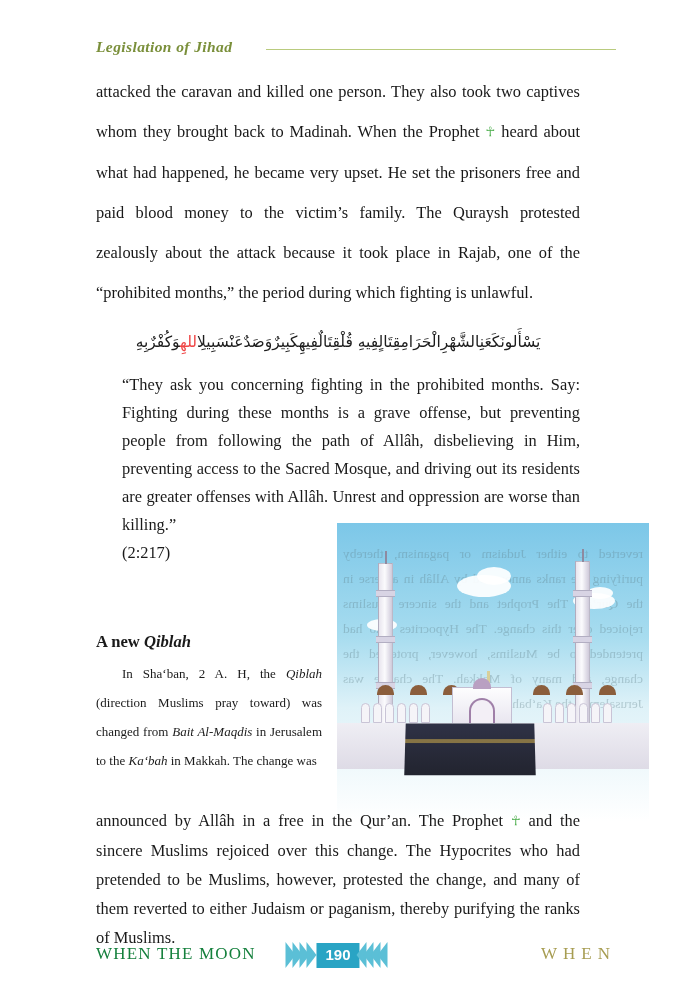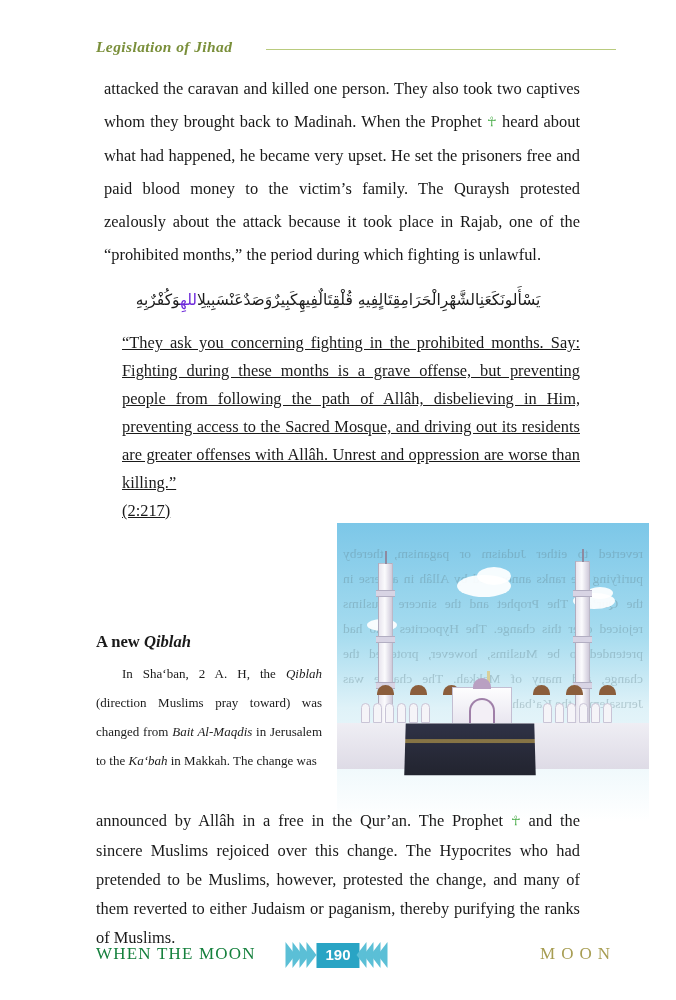--- a/index.html
+++ b/index.html
@@ -49,23 +49,23 @@
   }
 
   
   .content {
     position: absolute;
     top: 72px;
     left: 96px;
     width: 484px;
   }
   p.body {
-    margin: 0 0 0 8px;
+    margin: 0 0 0 0;
     font-size: 16.4px;
-    line-height: 33px;
+    line-height: 40px;
     text-align: justify;
     text-align-last: left;
     color: #181818;
   }
   p.body.indent {
     text-indent: 26px;
   }
   .pbuh {
     display: inline-block;
     color: #4cae4c;
@@ -82,21 +82,21 @@
     font-family: "DejaVu Sans", sans-serif;
     color: #1c1c1c;
   }
   .arabic-line {
     font-size: 15.5px;
     line-height: 26px;
     letter-spacing: 0px;
     white-space: nowrap;
   }
   .arabic-line .lafz {
-    color: #6d28d9;
+    color: #ef4444;
   }
   .ayah-mark {
     display: inline-block;
     border: 1.6px solid #d9a33a;
     color: #b8860b;
     border-radius: 50%;
     width: 15px;
     height: 15px;
     line-height: 13px;
     font-size: 9px;
@@ -106,21 +106,20 @@
   }
 
   
   .quote {
     margin: 16px 0 0 26px;
     width: 458px;
     font-size: 16.4px;
     line-height: 28px;
     text-align: justify;
     text-align-last: left;
-    text-decoration: underline;
   }
   .quote .ref {
     display: block;
     text-align: left;
   }
 
   
   .illustration {
     position: absolute;
     left: 337px;
@@ -471,16 +470,16 @@
       <span class="chev r"></span>
       <span class="chev r"></span>
       <span class="chev r"></span>
       <span class="chev r"></span>
       <span class="pagenum">190</span>
       <span class="chev l"></span>
       <span class="chev l"></span>
       <span class="chev l"></span>
       <span class="chev l"></span>
     </div>
-    <span class="footer-right">MOON</span>
+    <span class="footer-right">WHEN</span>
   </div>
 
 </div>
 
 </body></html>

